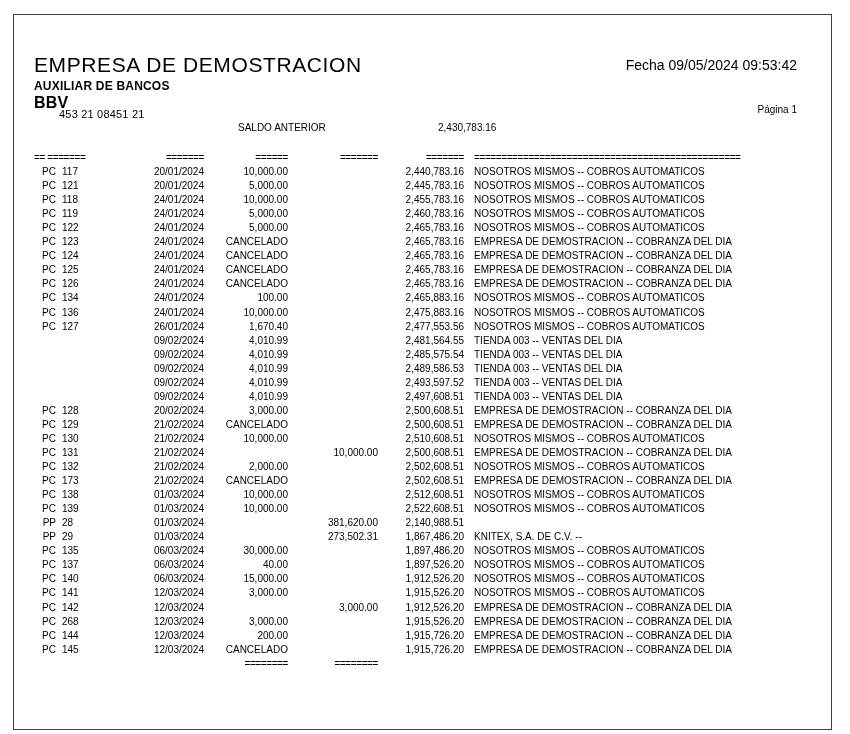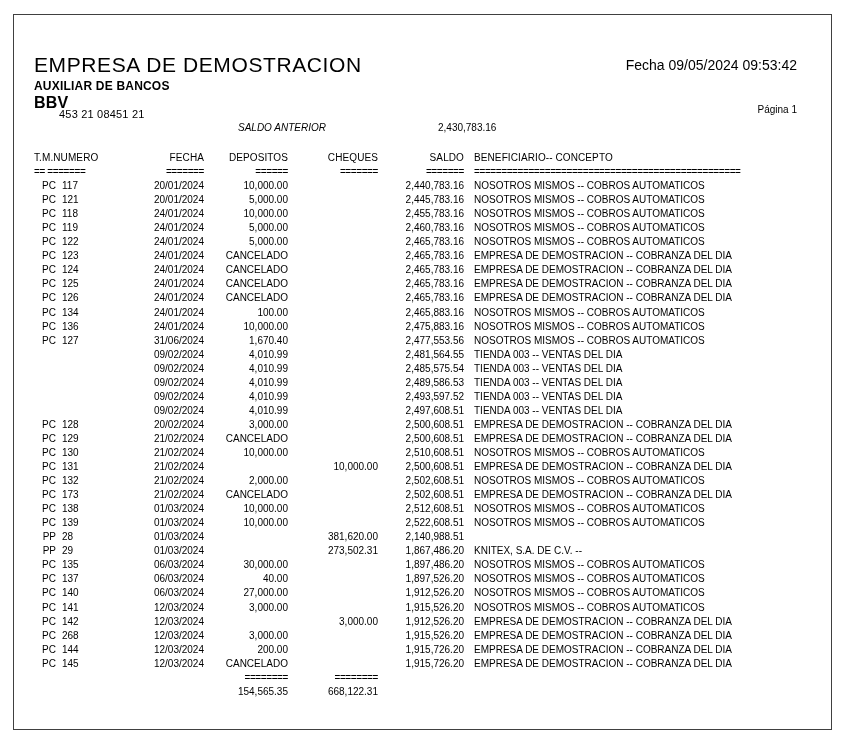--- a/index.html
+++ b/index.html
@@ -91,21 +91,20 @@
     line-height: 1;
     margin-top: 22px;
   }
   .prev-balance-label {
     position: absolute;
     left: 224px;
     top: 108px;
     font-size: 10px;
     white-space: nowrap;
     line-height: 1;
-    font-style: italic;
   }
   .prev-balance-value {
     position: absolute;
     left: 424px;
     top: 108px;
     font-size: 10px;
     white-space: nowrap;
     line-height: 1;
   }
 
@@ -158,28 +157,20 @@
     <div class="account-number">453 21 08451 21</div>
 
     <div class="stamp-date">Fecha 09/05/2024 09:53:42</div>
     <div class="stamp-page">Página 1</div>
 
     <div class="prev-balance-label">SALDO ANTERIOR</div>
     <div class="prev-balance-value">2,430,783.16</div>
 
     <div class="ledger">
 
-      <div class="row head">
-        <span class="c c-tm">T.M.NUMERO</span>
-        <span class="c c-fecha">FECHA</span>
-        <span class="c c-dep">DEPOSITOS</span>
-        <span class="c c-chq">CHEQUES</span>
-        <span class="c c-saldo">SALDO</span>
-        <span class="c c-ben">BENEFICIARIO-- CONCEPTO</span>
-      </div>
 
       <div class="row sep">
         <span class="c c-tm">== =======</span>
         <span class="c c-fecha">=======</span>
         <span class="c c-dep">======</span>
         <span class="c c-chq">=======</span>
         <span class="c c-saldo">=======</span>
         <span class="c c-ben">=================================================</span>
       </div>
 
@@ -279,21 +270,21 @@
             <span class="c c-num">136</span>
             <span class="c c-fecha">24/01/2024</span>
             <span class="c c-dep">10,000.00</span>
             <span class="c c-chq"></span>
             <span class="c c-saldo">2,475,883.16</span>
             <span class="c c-ben">NOSOTROS MISMOS -- COBROS AUTOMATICOS</span>
           </div>
           <div class="row">
             <span class="c c-tm">PC</span>
             <span class="c c-num">127</span>
-            <span class="c c-fecha">31/06/2024</span>
+            <span class="c c-fecha">26/01/2024</span>
             <span class="c c-dep">1,670.40</span>
             <span class="c c-chq"></span>
             <span class="c c-saldo">2,477,553.56</span>
             <span class="c c-ben">NOSOTROS MISMOS -- COBROS AUTOMATICOS</span>
           </div>
           <div class="row">
             <span class="c c-tm"></span>
             <span class="c c-num"></span>
             <span class="c c-fecha">09/02/2024</span>
             <span class="c c-dep">4,010.99</span>
@@ -441,21 +432,21 @@
             <span class="c c-fecha">06/03/2024</span>
             <span class="c c-dep">40.00</span>
             <span class="c c-chq"></span>
             <span class="c c-saldo">1,897,526.20</span>
             <span class="c c-ben">NOSOTROS MISMOS -- COBROS AUTOMATICOS</span>
           </div>
           <div class="row">
             <span class="c c-tm">PC</span>
             <span class="c c-num">140</span>
             <span class="c c-fecha">06/03/2024</span>
-            <span class="c c-dep">27,000.00</span>
+            <span class="c c-dep">15,000.00</span>
             <span class="c c-chq"></span>
             <span class="c c-saldo">1,912,526.20</span>
             <span class="c c-ben">NOSOTROS MISMOS -- COBROS AUTOMATICOS</span>
           </div>
           <div class="row">
             <span class="c c-tm">PC</span>
             <span class="c c-num">141</span>
             <span class="c c-fecha">12/03/2024</span>
             <span class="c c-dep">3,000.00</span>
             <span class="c c-chq"></span>
@@ -498,20 +489,16 @@
             <span class="c c-saldo">1,915,726.20</span>
             <span class="c c-ben">EMPRESA DE DEMOSTRACION -- COBRANZA DEL DIA</span>
           </div>
         </div>
 
       <div class="row totrule">
         <span class="c c-dep">========</span>
         <span class="c c-chq">========</span>
       </div>
 
-      <div class="row">
-        <span class="c c-dep">154,565.35</span>
-        <span class="c c-chq">668,122.31</span>
-      </div>
 
     </div>
   </div>
 </div>
 
 </body></html>

